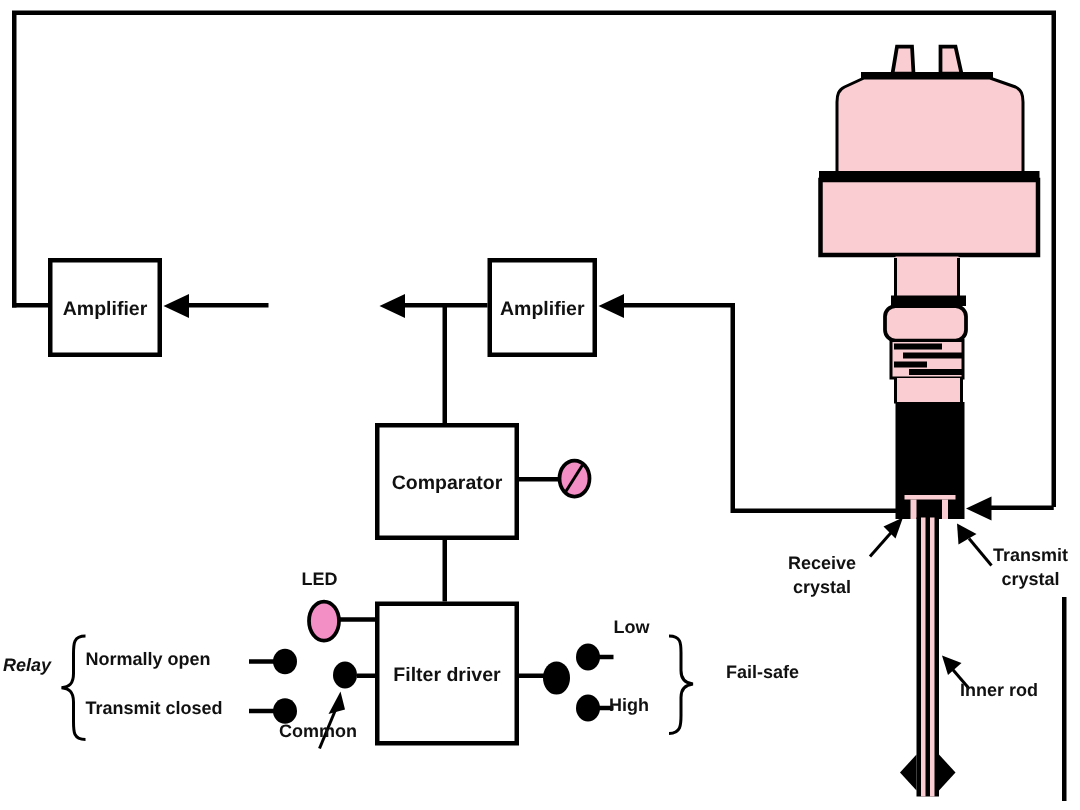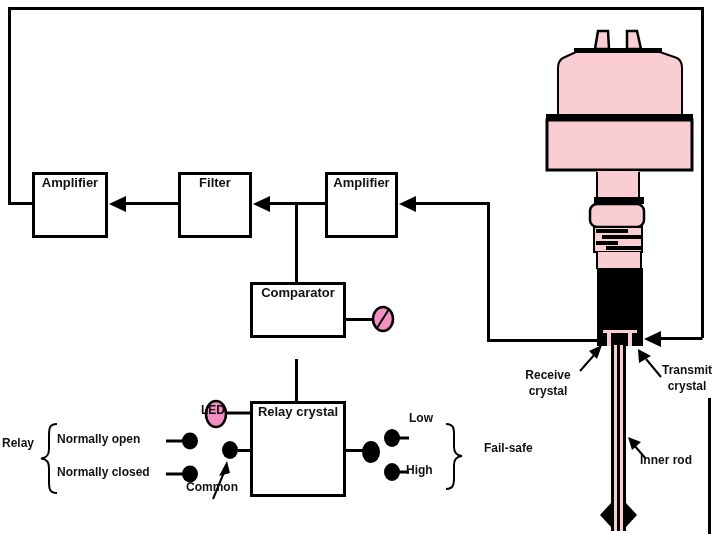--- a/index.html
+++ b/index.html
@@ -2,21 +2,21 @@
 <html style="--sensor-body: #f9cdd2; --indicator-pink: #f48fc5; --line: #000000; --background: #ffffff;"><head>
 <meta charset="utf-8">
 <style>
   html,body{margin:0;padding:0;background:#fff;}
   .canvas{
     position:relative;width:720px;height:540px;background:var(--background,#fff);
     font-family:"Liberation Sans", sans-serif;overflow:hidden;
   }
   .block{
     position:absolute;border:3px solid #000;background:#fff;
-    display:flex;justify-content:center;
+    display:flex;align-items:center;justify-content:center;
     font-weight:bold;font-size:13px;color:#111;box-sizing:border-box;
   }
   .lbl{
     position:absolute;font-weight:bold;font-size:12px;color:#111;
     white-space:nowrap;line-height:16px;
   }
   .lbl.center{text-align:center;}
   svg.overlay{position:absolute;left:0;top:0;}
   .wire{stroke:#000;stroke-width:3;fill:none;}
   .thin{stroke:#000;stroke-width:2;fill:none;}
@@ -122,37 +122,34 @@
 
     <line class="thin" x1="646" y1="459" x2="634" y2="445"></line>
     <polygon class="blk" points="628,437 632,450 641,442"></polygon>
 
     <rect class="blk" x="708" y="398" width="3" height="136"></rect>
   </svg>
 
   <div class="block" style="left:32px;top:172px;width:76px;height:66px;">
     <span>Amplifier</span>
   </div>
-  <div class="block" style="left:178px;top:172px;width:74px;height:66px;">
-    <span>Filter</span>
-  </div>
   <div class="block" style="left:325px;top:172px;width:73px;height:66px;">
     <span>Amplifier</span>
   </div>
-  <div class="block" style="left:250px;top:282px;width:96px;height:56px;">
+  <div class="block" style="left:250px;top:282px;width:96px;height:78px;">
     <span>Comparator</span>
   </div>
   <div class="block" style="left:250px;top:401px;width:96px;height:96px;">
-    <span>Relay crystal</span>
+    <span>Filter driver</span>
   </div>
 
-  <div class="lbl" style="left:201px;top:378px;margin-top:24px;">LED</div>
-  <div class="lbl" style="left:2px;top:435px;">Relay</div>
+  <div class="lbl" style="left:201px;top:378px;">LED</div>
+  <div class="lbl" style="left:2px;top:435px;font-style:italic;">Relay</div>
   <div class="lbl" style="left:57px;top:431px;">Normally open</div>
-  <div class="lbl" style="left:57px;top:464px;">Normally closed</div>
+  <div class="lbl" style="left:57px;top:464px;">Transmit closed</div>
   <div class="lbl" style="left:186px;top:479px;">Common</div>
   <div class="lbl" style="left:409px;top:410px;">Low</div>
   <div class="lbl" style="left:406px;top:462px;">High</div>
   <div class="lbl" style="left:457px;top:440px;margin-left:27px;">Fail-safe</div>
   <div class="lbl center" style="left:512px;top:367px;width:72px;">
     <div>Receive</div>
     <div>crystal</div>
   </div>
   <div class="lbl center" style="left:652px;top:362px;width:70px;">
     <div>Transmit</div>

